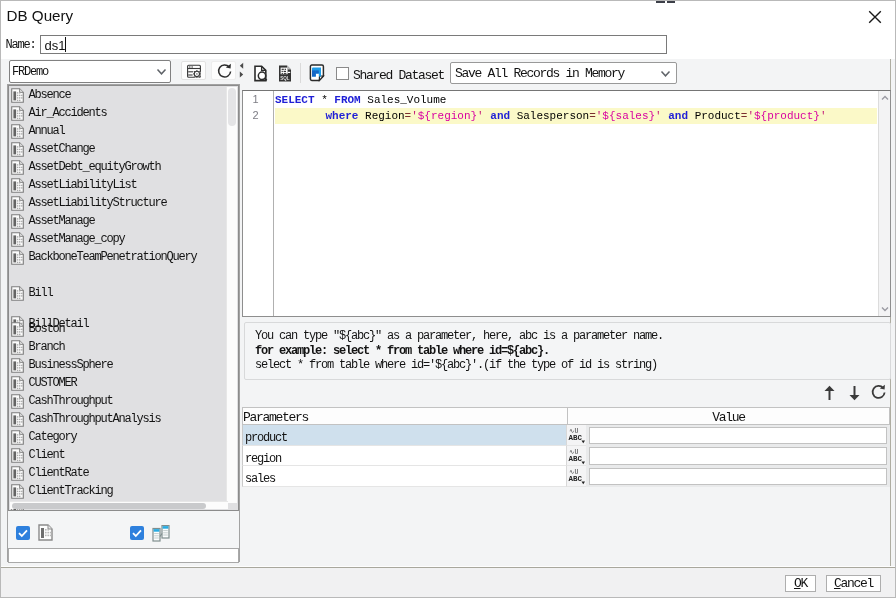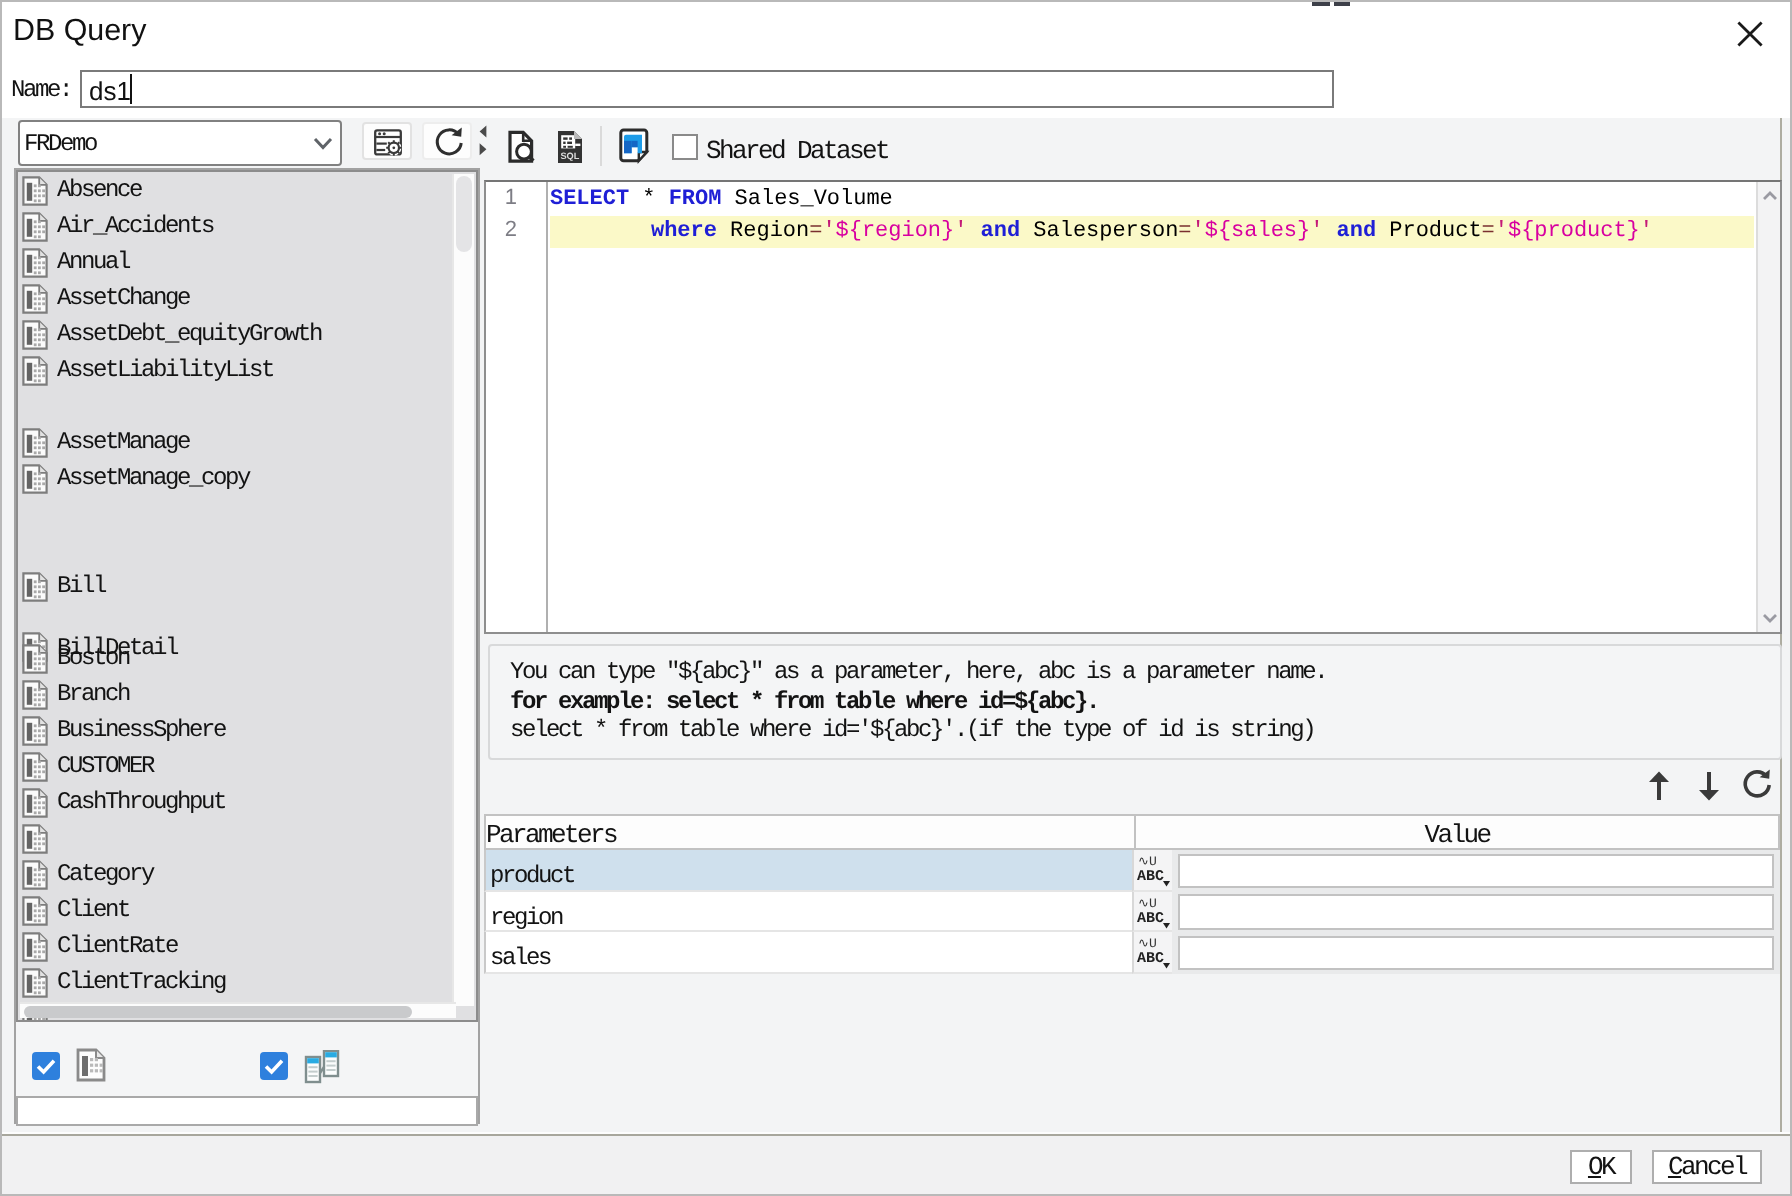--- a/index.html
+++ b/index.html
@@ -216,20 +216,40 @@
                 <rect x="10.1" y="6.7" width="1.4" height="1.4"></rect>
                 <rect x="5.9" y="9.2" width="1.4" height="1.4"></rect>
                 <rect x="8" y="9.2" width="1.4" height="1.4"></rect>
                 <rect x="10.1" y="9.2" width="1.4" height="1.4"></rect>
                 <rect x="5.9" y="11.7" width="1.4" height="1.4"></rect>
                 <rect x="8" y="11.7" width="1.4" height="1.4"></rect>
               </g>
             </svg>
             <span class="mono">AssetLiabilityList</span>
           </div>
+          <div class="li" style="top:108.5px;">
+            <svg width="13" height="15" viewBox="0 0 13 15">
+              <path d="M0.7 0.7 H8.6 L12.3 4.4 V14.3 H0.7 Z" fill="#fbfbfb" stroke="#7d7d7d" stroke-width="1.1"></path>
+              <path d="M8.6 0.7 V4.4 H12.3" fill="#e2e2e2" stroke="#7d7d7d" stroke-width="0.9"></path>
+              <rect x="2.4" y="3.4" width="2.7" height="9" fill="#646464"></rect>
+              <g fill="#a9a9a9">
+                <rect x="5.9" y="4.2" width="1.4" height="1.4"></rect>
+                <rect x="8" y="4.2" width="1.4" height="1.4"></rect>
+                <rect x="5.9" y="6.7" width="1.4" height="1.4"></rect>
+                <rect x="8" y="6.7" width="1.4" height="1.4"></rect>
+                <rect x="10.1" y="6.7" width="1.4" height="1.4"></rect>
+                <rect x="5.9" y="9.2" width="1.4" height="1.4"></rect>
+                <rect x="8" y="9.2" width="1.4" height="1.4"></rect>
+                <rect x="10.1" y="9.2" width="1.4" height="1.4"></rect>
+                <rect x="5.9" y="11.7" width="1.4" height="1.4"></rect>
+                <rect x="8" y="11.7" width="1.4" height="1.4"></rect>
+              </g>
+            </svg>
+            <span class="mono">AssetLiabilityStructure</span>
+          </div>
           <div class="li" style="top:126.5px;">
             <svg width="13" height="15" viewBox="0 0 13 15">
               <path d="M0.7 0.7 H8.6 L12.3 4.4 V14.3 H0.7 Z" fill="#fbfbfb" stroke="#7d7d7d" stroke-width="1.1"></path>
               <path d="M8.6 0.7 V4.4 H12.3" fill="#e2e2e2" stroke="#7d7d7d" stroke-width="0.9"></path>
               <rect x="2.4" y="3.4" width="2.7" height="9" fill="#646464"></rect>
               <g fill="#a9a9a9">
                 <rect x="5.9" y="4.2" width="1.4" height="1.4"></rect>
                 <rect x="8" y="4.2" width="1.4" height="1.4"></rect>
                 <rect x="5.9" y="6.7" width="1.4" height="1.4"></rect>
                 <rect x="8" y="6.7" width="1.4" height="1.4"></rect>
@@ -256,20 +276,40 @@
                 <rect x="10.1" y="6.7" width="1.4" height="1.4"></rect>
                 <rect x="5.9" y="9.2" width="1.4" height="1.4"></rect>
                 <rect x="8" y="9.2" width="1.4" height="1.4"></rect>
                 <rect x="10.1" y="9.2" width="1.4" height="1.4"></rect>
                 <rect x="5.9" y="11.7" width="1.4" height="1.4"></rect>
                 <rect x="8" y="11.7" width="1.4" height="1.4"></rect>
               </g>
             </svg>
             <span class="mono">AssetManage_copy</span>
           </div>
+          <div class="li" style="top:162.5px;">
+            <svg width="13" height="15" viewBox="0 0 13 15">
+              <path d="M0.7 0.7 H8.6 L12.3 4.4 V14.3 H0.7 Z" fill="#fbfbfb" stroke="#7d7d7d" stroke-width="1.1"></path>
+              <path d="M8.6 0.7 V4.4 H12.3" fill="#e2e2e2" stroke="#7d7d7d" stroke-width="0.9"></path>
+              <rect x="2.4" y="3.4" width="2.7" height="9" fill="#646464"></rect>
+              <g fill="#a9a9a9">
+                <rect x="5.9" y="4.2" width="1.4" height="1.4"></rect>
+                <rect x="8" y="4.2" width="1.4" height="1.4"></rect>
+                <rect x="5.9" y="6.7" width="1.4" height="1.4"></rect>
+                <rect x="8" y="6.7" width="1.4" height="1.4"></rect>
+                <rect x="10.1" y="6.7" width="1.4" height="1.4"></rect>
+                <rect x="5.9" y="9.2" width="1.4" height="1.4"></rect>
+                <rect x="8" y="9.2" width="1.4" height="1.4"></rect>
+                <rect x="10.1" y="9.2" width="1.4" height="1.4"></rect>
+                <rect x="5.9" y="11.7" width="1.4" height="1.4"></rect>
+                <rect x="8" y="11.7" width="1.4" height="1.4"></rect>
+              </g>
+            </svg>
+            <span class="mono">BackboneTeamPenetrationQuery</span>
+          </div>
           <div class="li" style="top:198.5px;">
             <svg width="13" height="15" viewBox="0 0 13 15">
               <path d="M0.7 0.7 H8.6 L12.3 4.4 V14.3 H0.7 Z" fill="#fbfbfb" stroke="#7d7d7d" stroke-width="1.1"></path>
               <path d="M8.6 0.7 V4.4 H12.3" fill="#e2e2e2" stroke="#7d7d7d" stroke-width="0.9"></path>
               <rect x="2.4" y="3.4" width="2.7" height="9" fill="#646464"></rect>
               <g fill="#a9a9a9">
                 <rect x="5.9" y="4.2" width="1.4" height="1.4"></rect>
                 <rect x="8" y="4.2" width="1.4" height="1.4"></rect>
                 <rect x="5.9" y="6.7" width="1.4" height="1.4"></rect>
                 <rect x="8" y="6.7" width="1.4" height="1.4"></rect>
@@ -414,20 +454,21 @@
                 <rect x="5.9" y="6.7" width="1.4" height="1.4"></rect>
                 <rect x="8" y="6.7" width="1.4" height="1.4"></rect>
                 <rect x="10.1" y="6.7" width="1.4" height="1.4"></rect>
                 <rect x="5.9" y="9.2" width="1.4" height="1.4"></rect>
                 <rect x="8" y="9.2" width="1.4" height="1.4"></rect>
                 <rect x="10.1" y="9.2" width="1.4" height="1.4"></rect>
                 <rect x="5.9" y="11.7" width="1.4" height="1.4"></rect>
                 <rect x="8" y="11.7" width="1.4" height="1.4"></rect>
               </g>
             </svg>
+            <span class="mono">CashThroughputAnalysis</span>
           </div>
           <div class="li" style="top:342.5px;">
             <svg width="13" height="15" viewBox="0 0 13 15">
               <path d="M0.7 0.7 H8.6 L12.3 4.4 V14.3 H0.7 Z" fill="#fbfbfb" stroke="#7d7d7d" stroke-width="1.1"></path>
               <path d="M8.6 0.7 V4.4 H12.3" fill="#e2e2e2" stroke="#7d7d7d" stroke-width="0.9"></path>
               <rect x="2.4" y="3.4" width="2.7" height="9" fill="#646464"></rect>
               <g fill="#a9a9a9">
                 <rect x="5.9" y="4.2" width="1.4" height="1.4"></rect>
                 <rect x="8" y="4.2" width="1.4" height="1.4"></rect>
                 <rect x="5.9" y="6.7" width="1.4" height="1.4"></rect>
@@ -600,20 +641,26 @@
     <div class="abs" style="left:299px;top:4px;width:1px;height:20px;background:#dadada;"></div>
     <svg class="abs" style="left:308px;top:5px;" width="16" height="18" viewBox="0 0 16 18">
       <path d="M1.4 2.4 a1.4 1.4 0 0 1 1.4 -1.4 H13 a1.4 1.4 0 0 1 1.4 1.4 V12 l-4.4 4.4 H2.8 a1.4 1.4 0 0 1 -1.4 -1.4 Z" fill="#fff" stroke="#2b2b2b" stroke-width="1.5"></path>
       <path d="M14.4 12 H11.4 a1 1 0 0 0 -1 1 V16.4 Z" fill="#f5f5f5" stroke="#2b2b2b" stroke-width="1.2"></path>
       <path d="M4 3.4 a1 1 0 0 0 -1 1 V12.6 H6.8 V9.6 H9.8 V12.6 H12 V3.4 Z" fill="#1e9ce8"></path>
       <path d="M3 6.4 H6.8 V12.6 H3 Z" fill="#1566c5"></path>
       <rect x="6.8" y="6.4" width="3" height="3.2" fill="#1566c5"></rect>
     </svg>
     <div class="abs" style="left:334.5px;top:7.5px;width:13px;height:13px;background:#fff;border:1px solid #8a8a8a;"></div>
     <div class="abs mono13" style="left:352px;top:9px;">Shared Dataset</div>
+    <div id="ddl">
+      <div class="abs mono13" style="left:4px;top:3.5px;">Save All Records in Memory</div>
+      <svg class="abs" style="left:209px;top:7px;" width="11" height="8" viewBox="0 0 11 8">
+          <path d="M1.5 1.5 L5.5 5.8 L9.5 1.5" stroke="#5f6368" stroke-width="1.5" fill="none"></path>
+        </svg>
+    </div>
 
     <div id="editor">
       <div id="gutter">
         <div class="lno" style="left:1.5px;top:2px;">1</div>
         <div class="lno" style="left:1.5px;top:18.3px;">2</div>
       </div>
       <div class="codeline" style="top:1.3px;"><span class="kw">SELECT</span> * <span class="kw">FROM</span> Sales_Volume</div>
       <div class="codeline" style="top:16.6px;width:602px;background:#fbf9c8;"><span class="kw">where</span> Region<span class="op">=</span><span class="q">'</span><span class="var">${region}</span><span class="q">'</span> <span class="kw">and</span> Salesperson<span class="op">=</span><span class="q">'</span><span class="var">${sales}</span><span class="q">'</span> <span class="kw">and</span> Product<span class="op">=</span><span class="q">'</span><span class="var">${product}</span><span class="q">'</span></div>
       <div id="esb">
         <svg class="abs" style="left:2px;top:4px;" width="8" height="6" viewBox="0 0 8 6">

